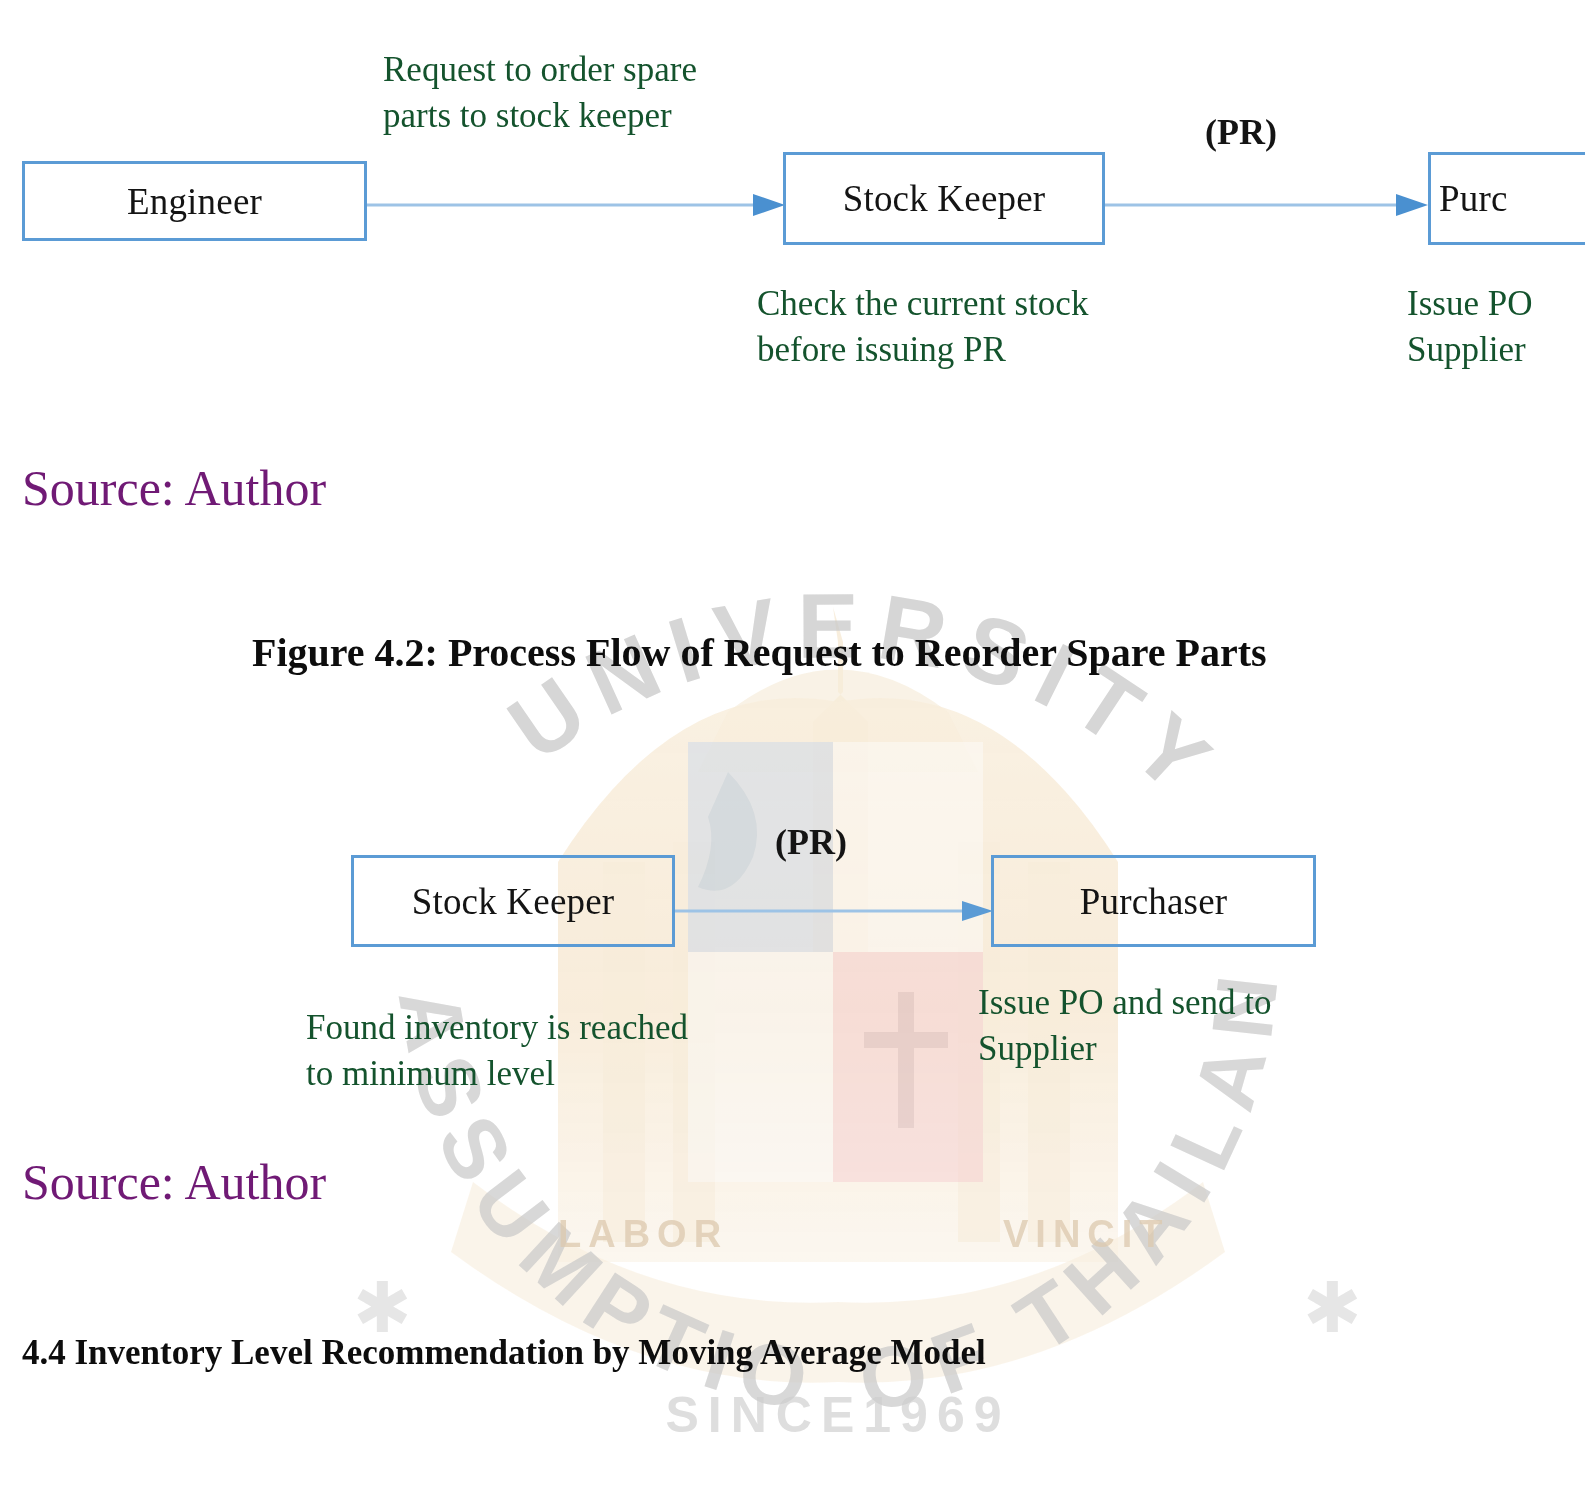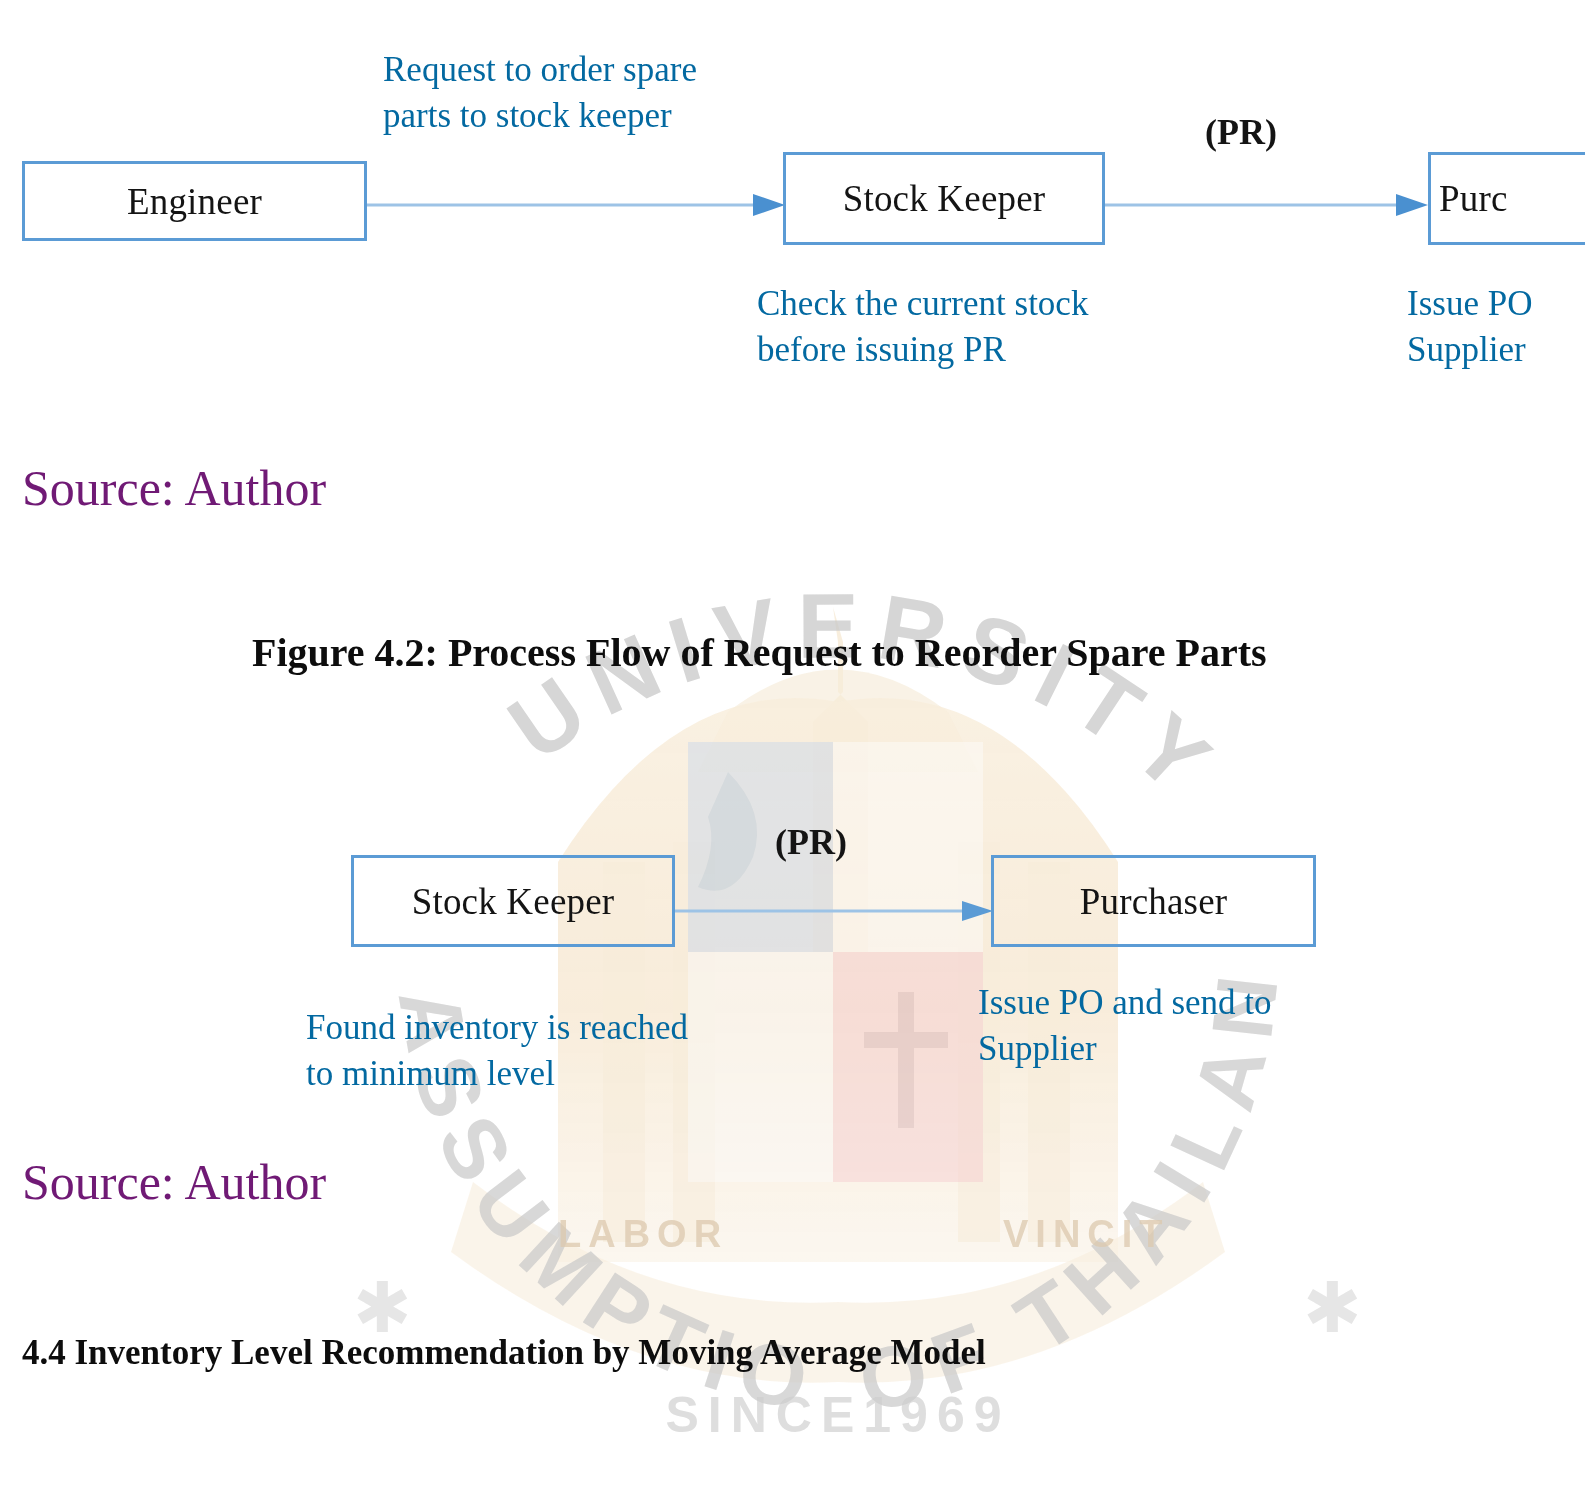--- a/index.html
+++ b/index.html
@@ -55,21 +55,21 @@
     z-index: 2;
     height: 24px;
     display: block;
   }
   .connector svg { display: block; overflow: visible; }
 
   .annot {
     position: absolute;
     font-size: 35px;
     line-height: 1.32;
-    color: #0369a1;
+    color: #14532d;
     z-index: 4;
     white-space: pre-line;
   }
   .edge-label {
     position: absolute;
     font-size: 36px;
     line-height: 1;
     color: #141414;
     z-index: 4;
     white-space: nowrap;

